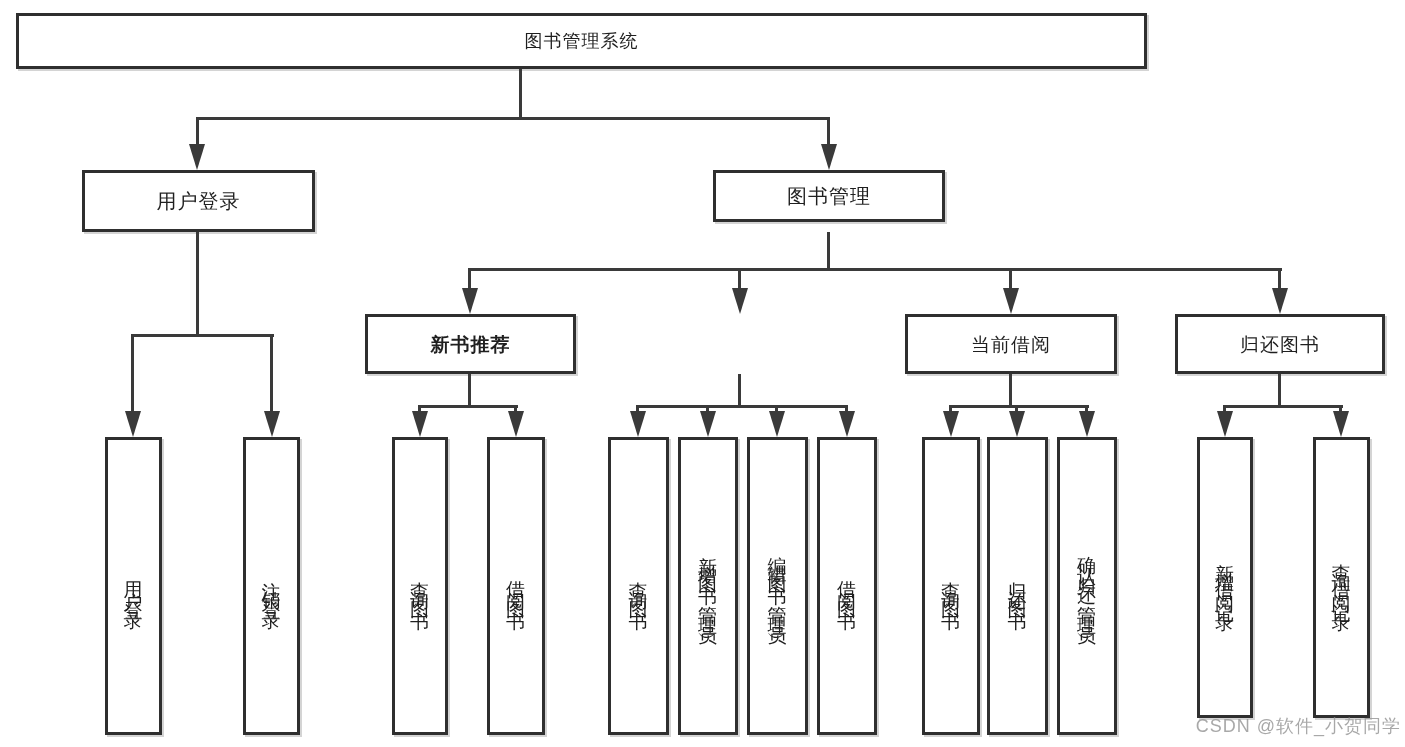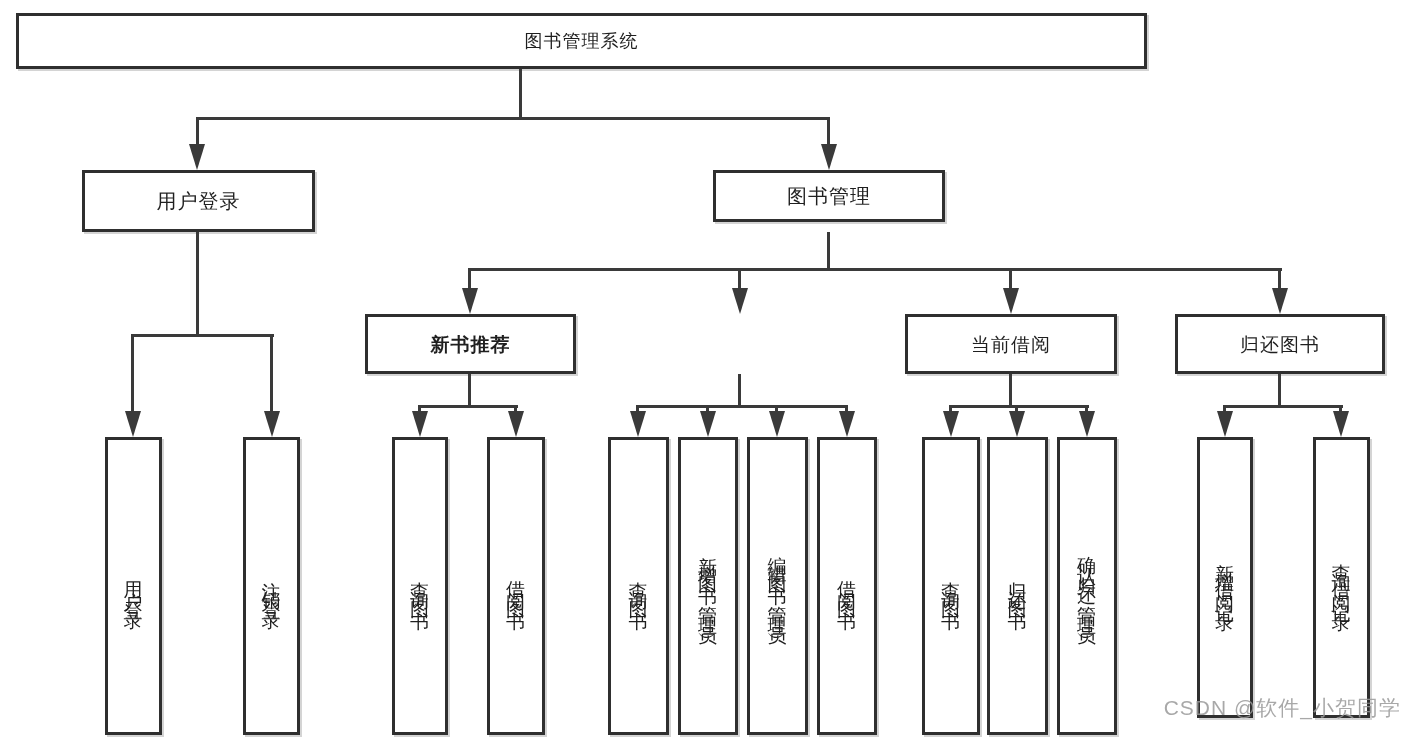--- a/index.html
+++ b/index.html
@@ -30,22 +30,22 @@
   .hline,.vline{position:absolute; background:var(--line);}
   .hline{height:3px;}
   .vline{width:3px;}
   .arrow{
     position:absolute; width:0; height:0;
     border-left:8px solid transparent;
     border-right:8px solid transparent;
     border-top:26px solid var(--line);
   }
   .watermark{
-    position:absolute; top:694px; right:4px;
-    font-size:21px; color:var(--watermark); opacity:.85;
+    position:absolute; top:714px; right:4px;
+    font-size:18px; color:var(--watermark); opacity:.85;
     letter-spacing:1px; z-index:9;
   }
 </style>
 </head>
 <body>
 
 <div id="canvas">
 
   <div class="box" style="left:16px;top:13px;width:1131px;height:56px;">
     <span class="lbl root-lbl">图书管理系统</span>

